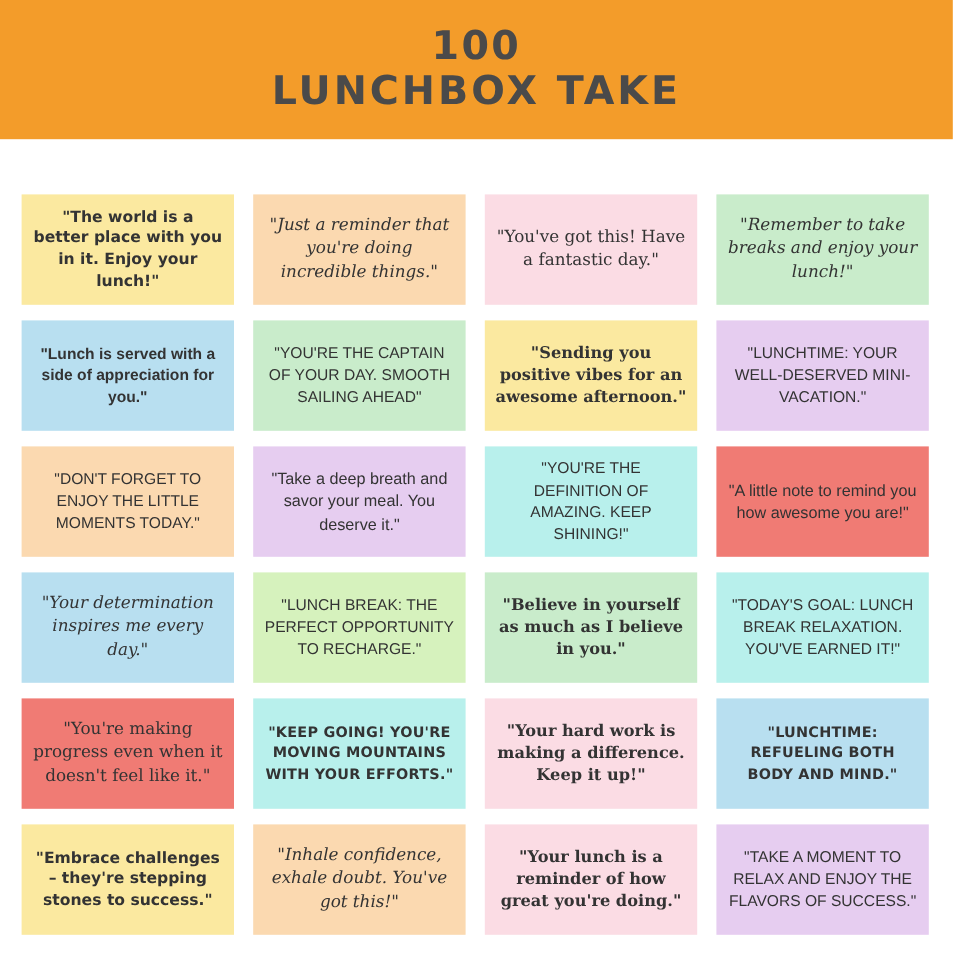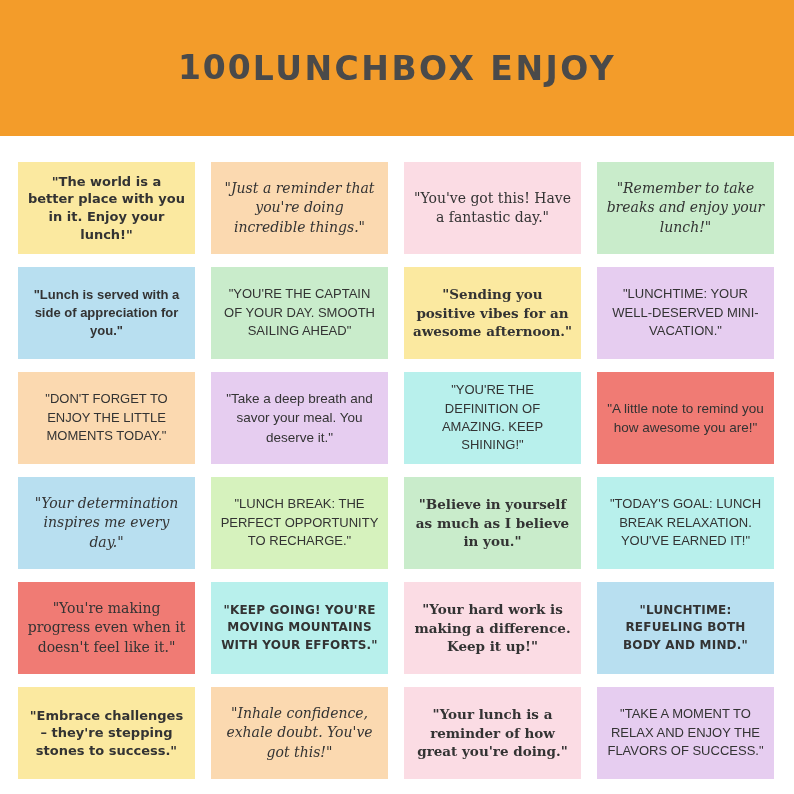--- a/index.html
+++ b/index.html
@@ -16,24 +16,24 @@
   .page {
     position: relative;
     width: 794px;
     height: 794px;
     background: #ffffff;
     box-sizing: border-box;
   }
   .header {
     background: #f39c2a;
     width: 794px;
-    height: 136px;
+    height: 116px;
     box-sizing: border-box;
     display: flex;
-    flex-direction: row;
+    flex-direction: column;
     align-items: center;
     justify-content: center;
     padding-top: 0;
   }
   .header-line1 {
     font-family: "DejaVu Sans", sans-serif;
     font-weight: bold;
     font-size: 33px;
     letter-spacing: 2px;
     color: #4a4a4a;
@@ -144,21 +144,21 @@
     color: #333333;
   }
 </style>
 </head>
 <body>
 
 <div class="page">
 
   <div class="header" style="background: rgb(243, 156, 42);">
     <div class="header-line1">100</div>
-    <div class="header-line2">LUNCHBOX ENJOY</div>
+    <div class="header-line2">LUNCHBOX TAKE</div>
   </div>
 
   <div class="grid">
       <div class="card" style="background: rgb(251, 233, 160);">
         <span class="t-bold-sans">"The world is a better place with you in it. Enjoy your lunch!"</span>
       </div>
       <div class="card" style="background: rgb(251, 217, 176);">
         <span class="t-serif-italic">"Just a reminder that you're doing incredible things."</span>
       </div>
       <div class="card" style="background: rgb(251, 220, 228);">

